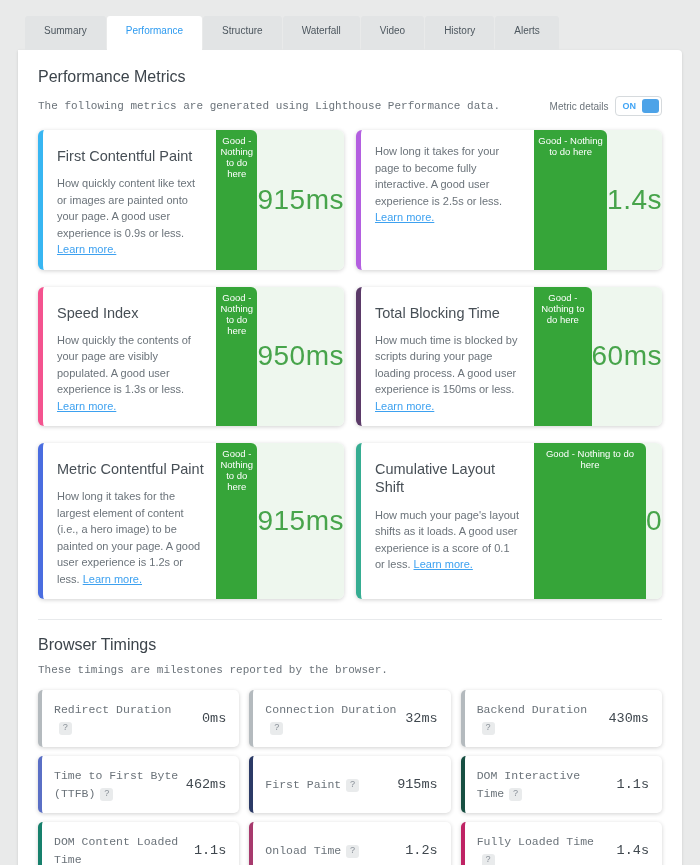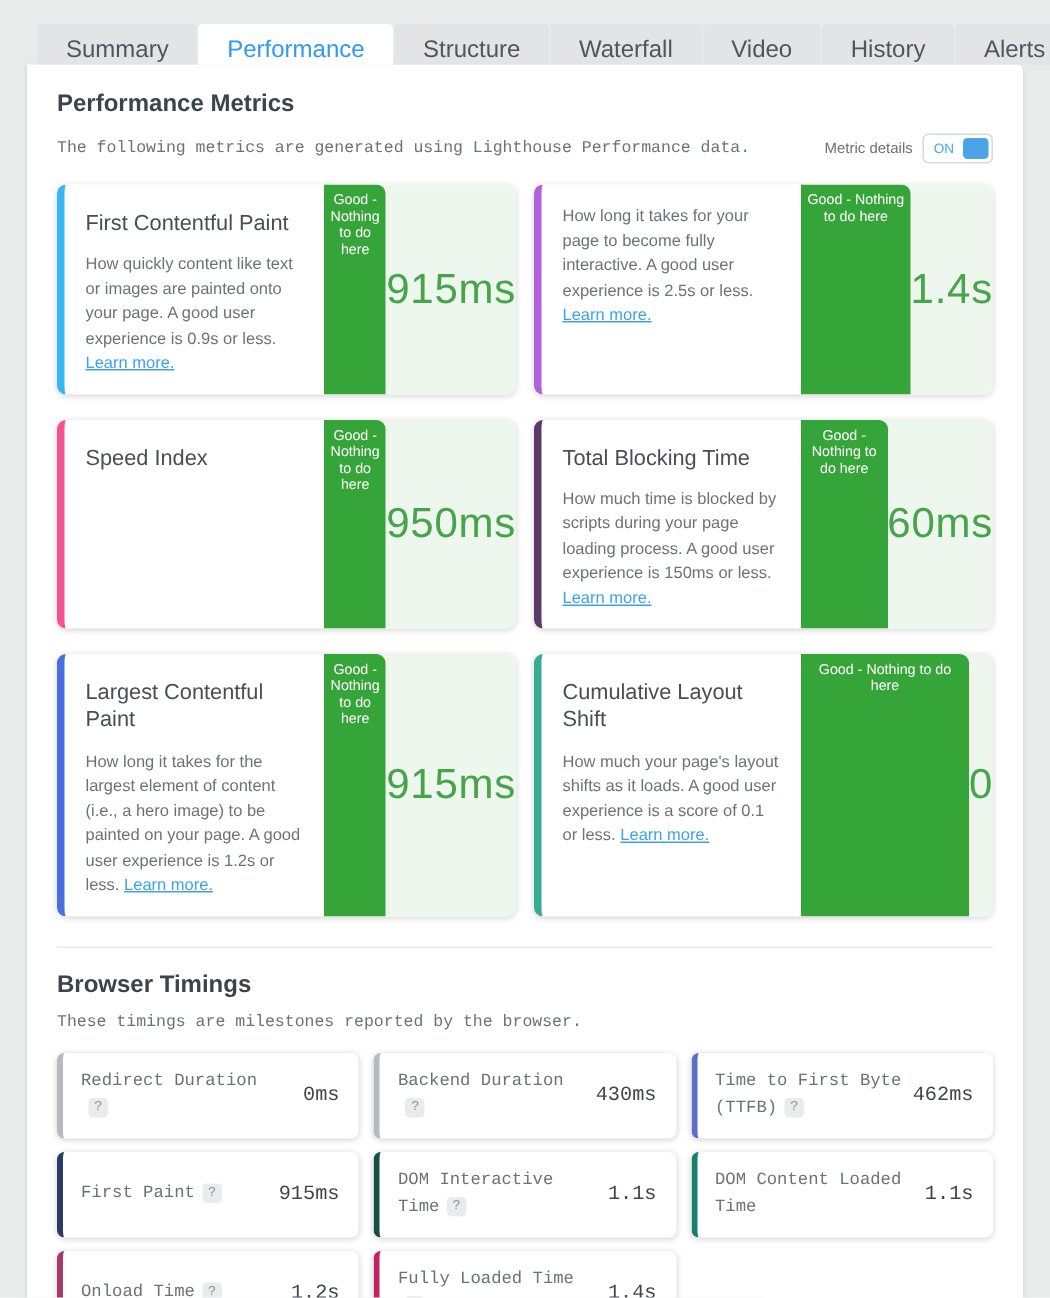--- a/index.html
+++ b/index.html
@@ -8,48 +8,48 @@
     background:#e9eaea;
     font-family:"Liberation Sans", sans-serif;
     color:#4a535a;
     overflow:hidden;
   }
   
   .tabbar { display:flex; margin:16px 0 0 25px; }
   .tab {
     background:#e2e4e5;
     color:#4d575f;
-    font-size:16px;
-    padding:9px 19px 0;
+    font-size:10px;
+    padding:9px 19px 14px;
     margin-right:1px;
     border-radius:3px 3px 0 0;
     cursor:pointer;
     white-space:nowrap;
   }
   .tab.active { background:#ffffff; color:#2e9bf0; }
   
   .panel {
     margin:0 18px;
     background:#ffffff;
     border-radius:0 4px 4px 4px;
     box-shadow:0 1px 3px rgba(0,0,0,0.13);
     padding:18px 20px 22px;
   }
-  .section-head { font-size:16px; font-weight:700; color:#3c444b; margin-bottom:10px; }
+  .section-head { font-size:16px; font-weight:400; color:#3c444b; margin-bottom:10px; }
   .section-sub { display:flex; justify-content:space-between; align-items:center; margin-bottom:14px; }
   .section-desc { font-size:11px; color:#6b737a;font-family:Liberation Mono, monospace; }
   
   .toggle-wrap { display:flex; align-items:center; gap:6px; }
   .toggle-label { font-size:10px; color:#6b737a; }
   .toggle {
     display:inline-flex; align-items:center;
     border:1px solid #d6dadd; border-radius:4px;
     background:#fff; padding:2px 2px 2px 7px; cursor:pointer;
   }
-  .toggle-on { font-size:9px; color:#42a5f5; font-weight:normal; margin-right:6px; }
+  .toggle-on { font-size:9px; color:#42a5f5; font-weight:bold; margin-right:6px; }
   .toggle-knob { width:17px; height:14px; background:#4da3e8; border-radius:3px; }
   
   .metric-grid {
     display:grid;
     grid-template-columns:1fr 1fr;
     gap:17px 12px;
   }
   .m-card {
     display:flex;
     min-height:138px;
@@ -156,41 +156,42 @@
       </div>
       <div class="m-right">
         <div class="m-badge">Good - Nothing to do here</div>
         <div class="m-value">1.4s</div>
       </div>
     </div>
 
     <div class="m-card" style="--accent: #f4538f;">
       <div class="m-left">
         <div class="m-title">Speed Index</div>
+        <div class="m-desc"><span>How quickly the contents of your page are visibly populated. A good user experience is 1.3s or less.</span> <a class="learn">Learn more.</a></div>
       </div>
       <div class="m-right">
         <div class="m-badge">Good - Nothing to do here</div>
         <div class="m-value">950ms</div>
       </div>
     </div>
 
     <div class="m-card" style="--accent: #5b3a68;">
       <div class="m-left">
         <div class="m-title">Total Blocking Time</div>
         <div class="m-desc"><span>How much time is blocked by scripts during your page loading process. A good user experience is 150ms or less.</span> <a class="learn">Learn more.</a></div>
       </div>
       <div class="m-right">
         <div class="m-badge">Good - Nothing to do here</div>
         <div class="m-value">60ms</div>
       </div>
     </div>
 
     <div class="m-card" style="--accent: #4a6de0;">
       <div class="m-left">
-        <div class="m-title">Largest Contentful Paint</div>
+        <div class="m-title">Metric Contentful Paint</div>
         <div class="m-desc"><span>How long it takes for the largest element of content (i.e., a hero image) to be painted on your page. A good user experience is 1.2s or less.</span> <a class="learn">Learn more.</a></div>
       </div>
       <div class="m-right">
         <div class="m-badge">Good - Nothing to do here</div>
         <div class="m-value">915ms</div>
       </div>
     </div>
 
     <div class="m-card" style="--accent: #36ad92;">
       <div class="m-left">
@@ -210,20 +211,24 @@
   <div class="section-head">Browser Timings</div>
   <div class="section-desc">These timings are milestones reported by the browser.</div>
 
   <div class="timing-grid">
 
     <div class="t-card" style="--accent: #b4babe;">
       <div class="t-label"><span>Redirect Duration</span><span class="q">?</span></div>
       <div class="t-value">0ms</div>
     </div>
 
+    <div class="t-card" style="--accent: #b4babe;">
+      <div class="t-label"><span>Connection Duration</span><span class="q">?</span></div>
+      <div class="t-value">32ms</div>
+    </div>
 
     <div class="t-card" style="--accent: #b4babe;">
       <div class="t-label"><span>Backend Duration</span><span class="q">?</span></div>
       <div class="t-value">430ms</div>
     </div>
 
     <div class="t-card" style="--accent: #5a6fc5;">
       <div class="t-label"><span>Time to First Byte (TTFB)</span><span class="q">?</span></div>
       <div class="t-value">462ms</div>
     </div>

